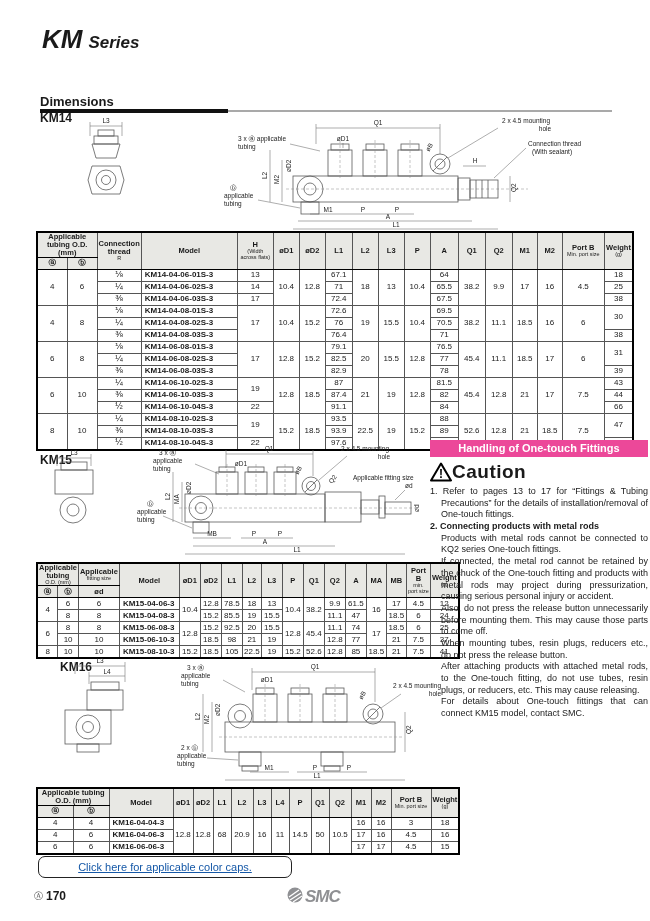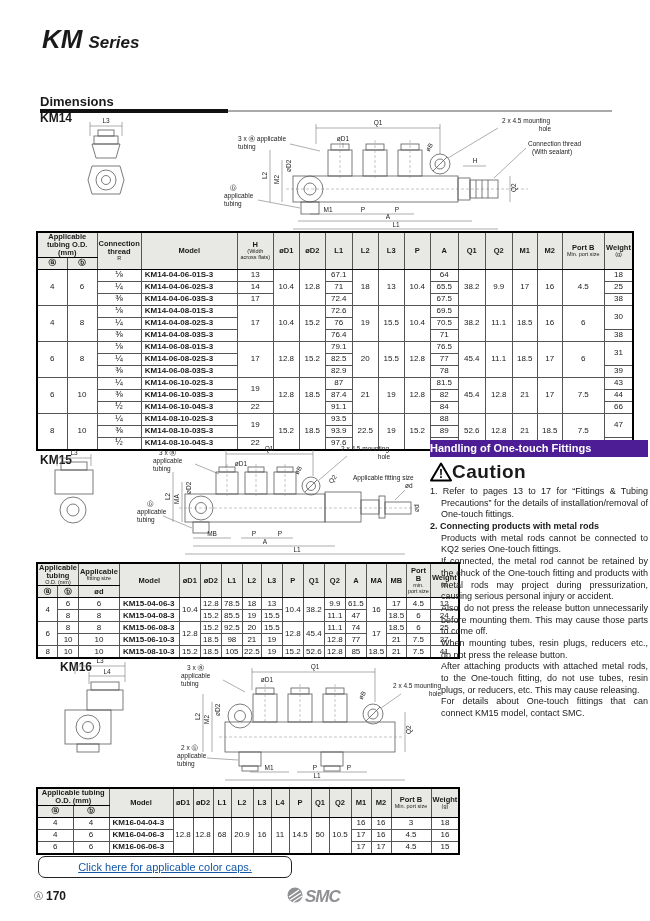--- a/index.html
+++ b/index.html
@@ -28,21 +28,21 @@
       font-size:8px;line-height:1.05;padding:0 1px;height:11px;overflow:hidden;}
   .tblwrap th{background:#e8e8e4;font-weight:bold;font-size:7.5px;}
   .tblwrap th .sub,.tblwrap td .sub{font-size:5.5px;font-weight:normal;line-height:1;}
   .tblwrap table{border:2px solid #000;}
   .tblwrap thead th{border-bottom:1.5px solid #000;}
   .tblwrap tr.grp td{border-top:1.6px solid #000;}
   .tblwrap td.model{font-weight:bold;text-align:left;padding-left:3px;white-space:nowrap;font-size:8px;}
   .tblwrap td.frac{font-size:9px;}
   
   .caution{position:absolute;left:430px;top:440px;width:218px;}
-  .caution .bar{background:#4c1d95;color:#fff;font-size:11px;font-weight:bold;
+  .caution .bar{background:#ec4899;color:#fff;font-size:11px;font-weight:bold;text-align:center;
       padding:2px 0 3px 0;letter-spacing:0px;}
   .caution .cap{display:flex;align-items:center;margin:4px 0 3px 0;}
   .caution .cap .word{font-size:19px;font-weight:bold;letter-spacing:0.5px;}
   .cbody{font-size:9px;line-height:1.3;text-align:justify;}
   .cpara{padding-left:11px;}
   .cpara.numbered{text-indent:-11px;}
   .cpara.cbold{font-weight:bold;}
   
   .link-btn{position:absolute;left:38px;top:856px;width:252px;height:20px;border:1.6px solid #222;
       border-radius:7px;display:flex;align-items:center;justify-content:center;background:#fff;cursor:pointer;}

